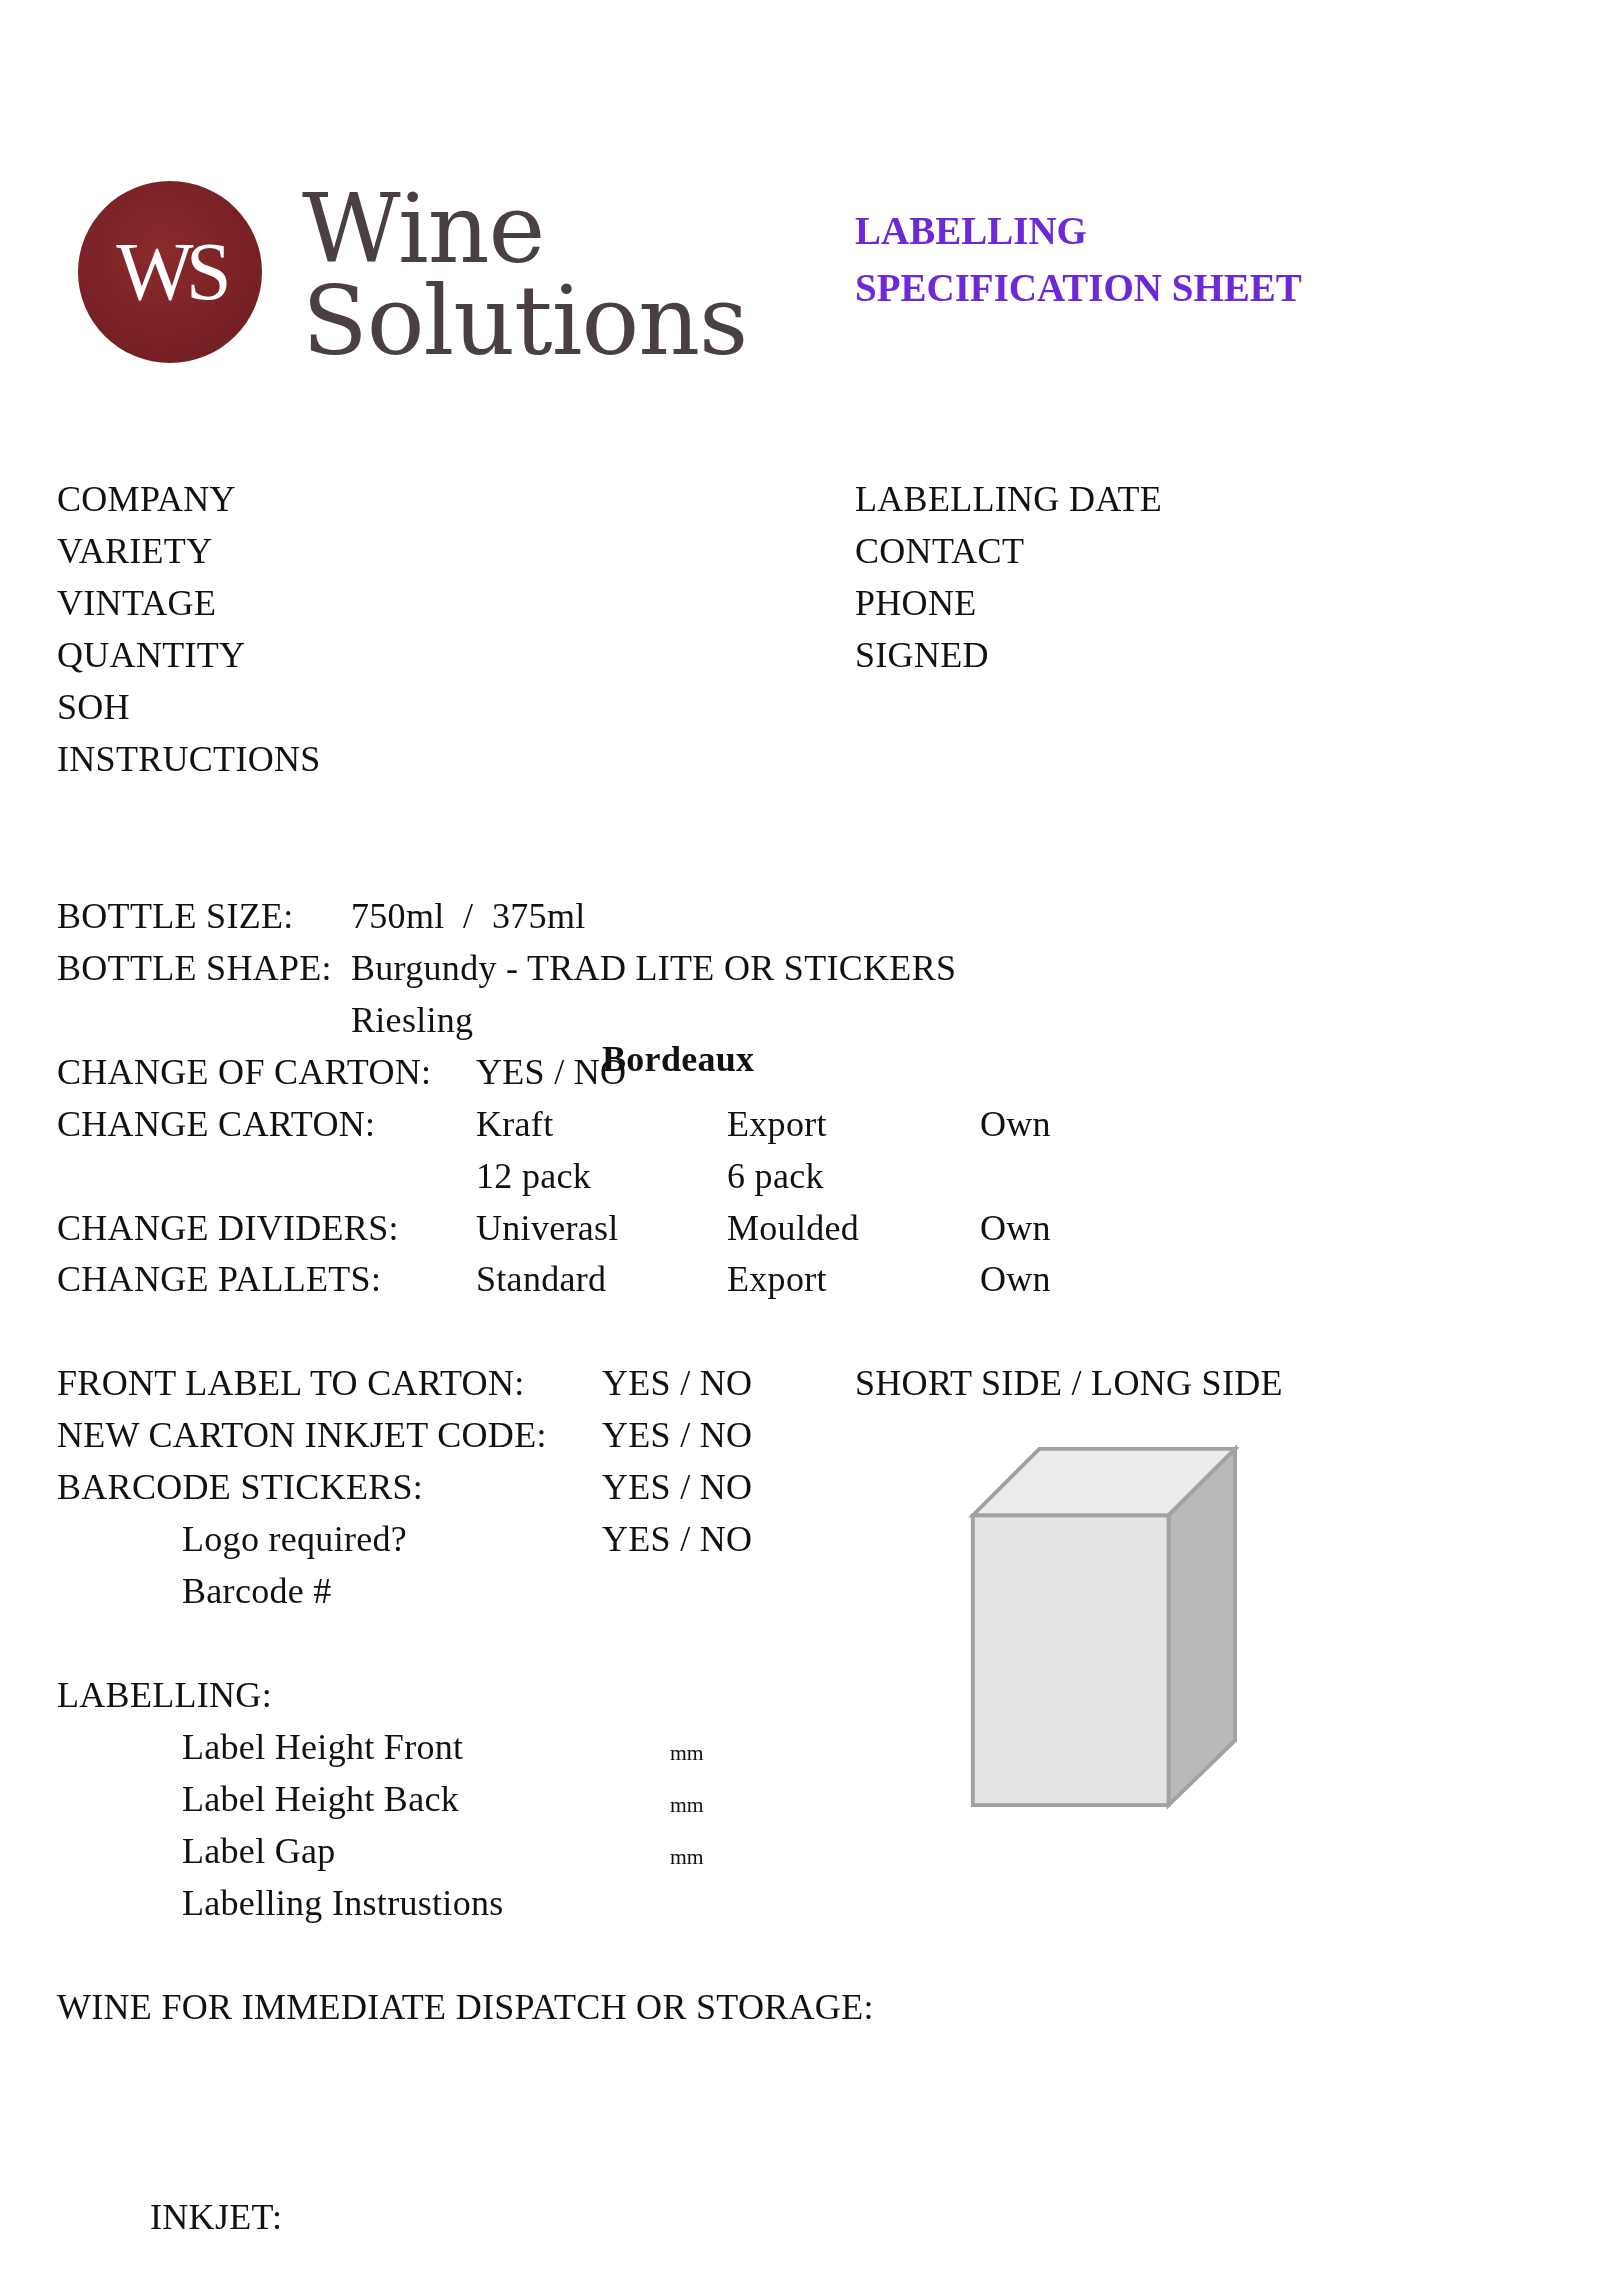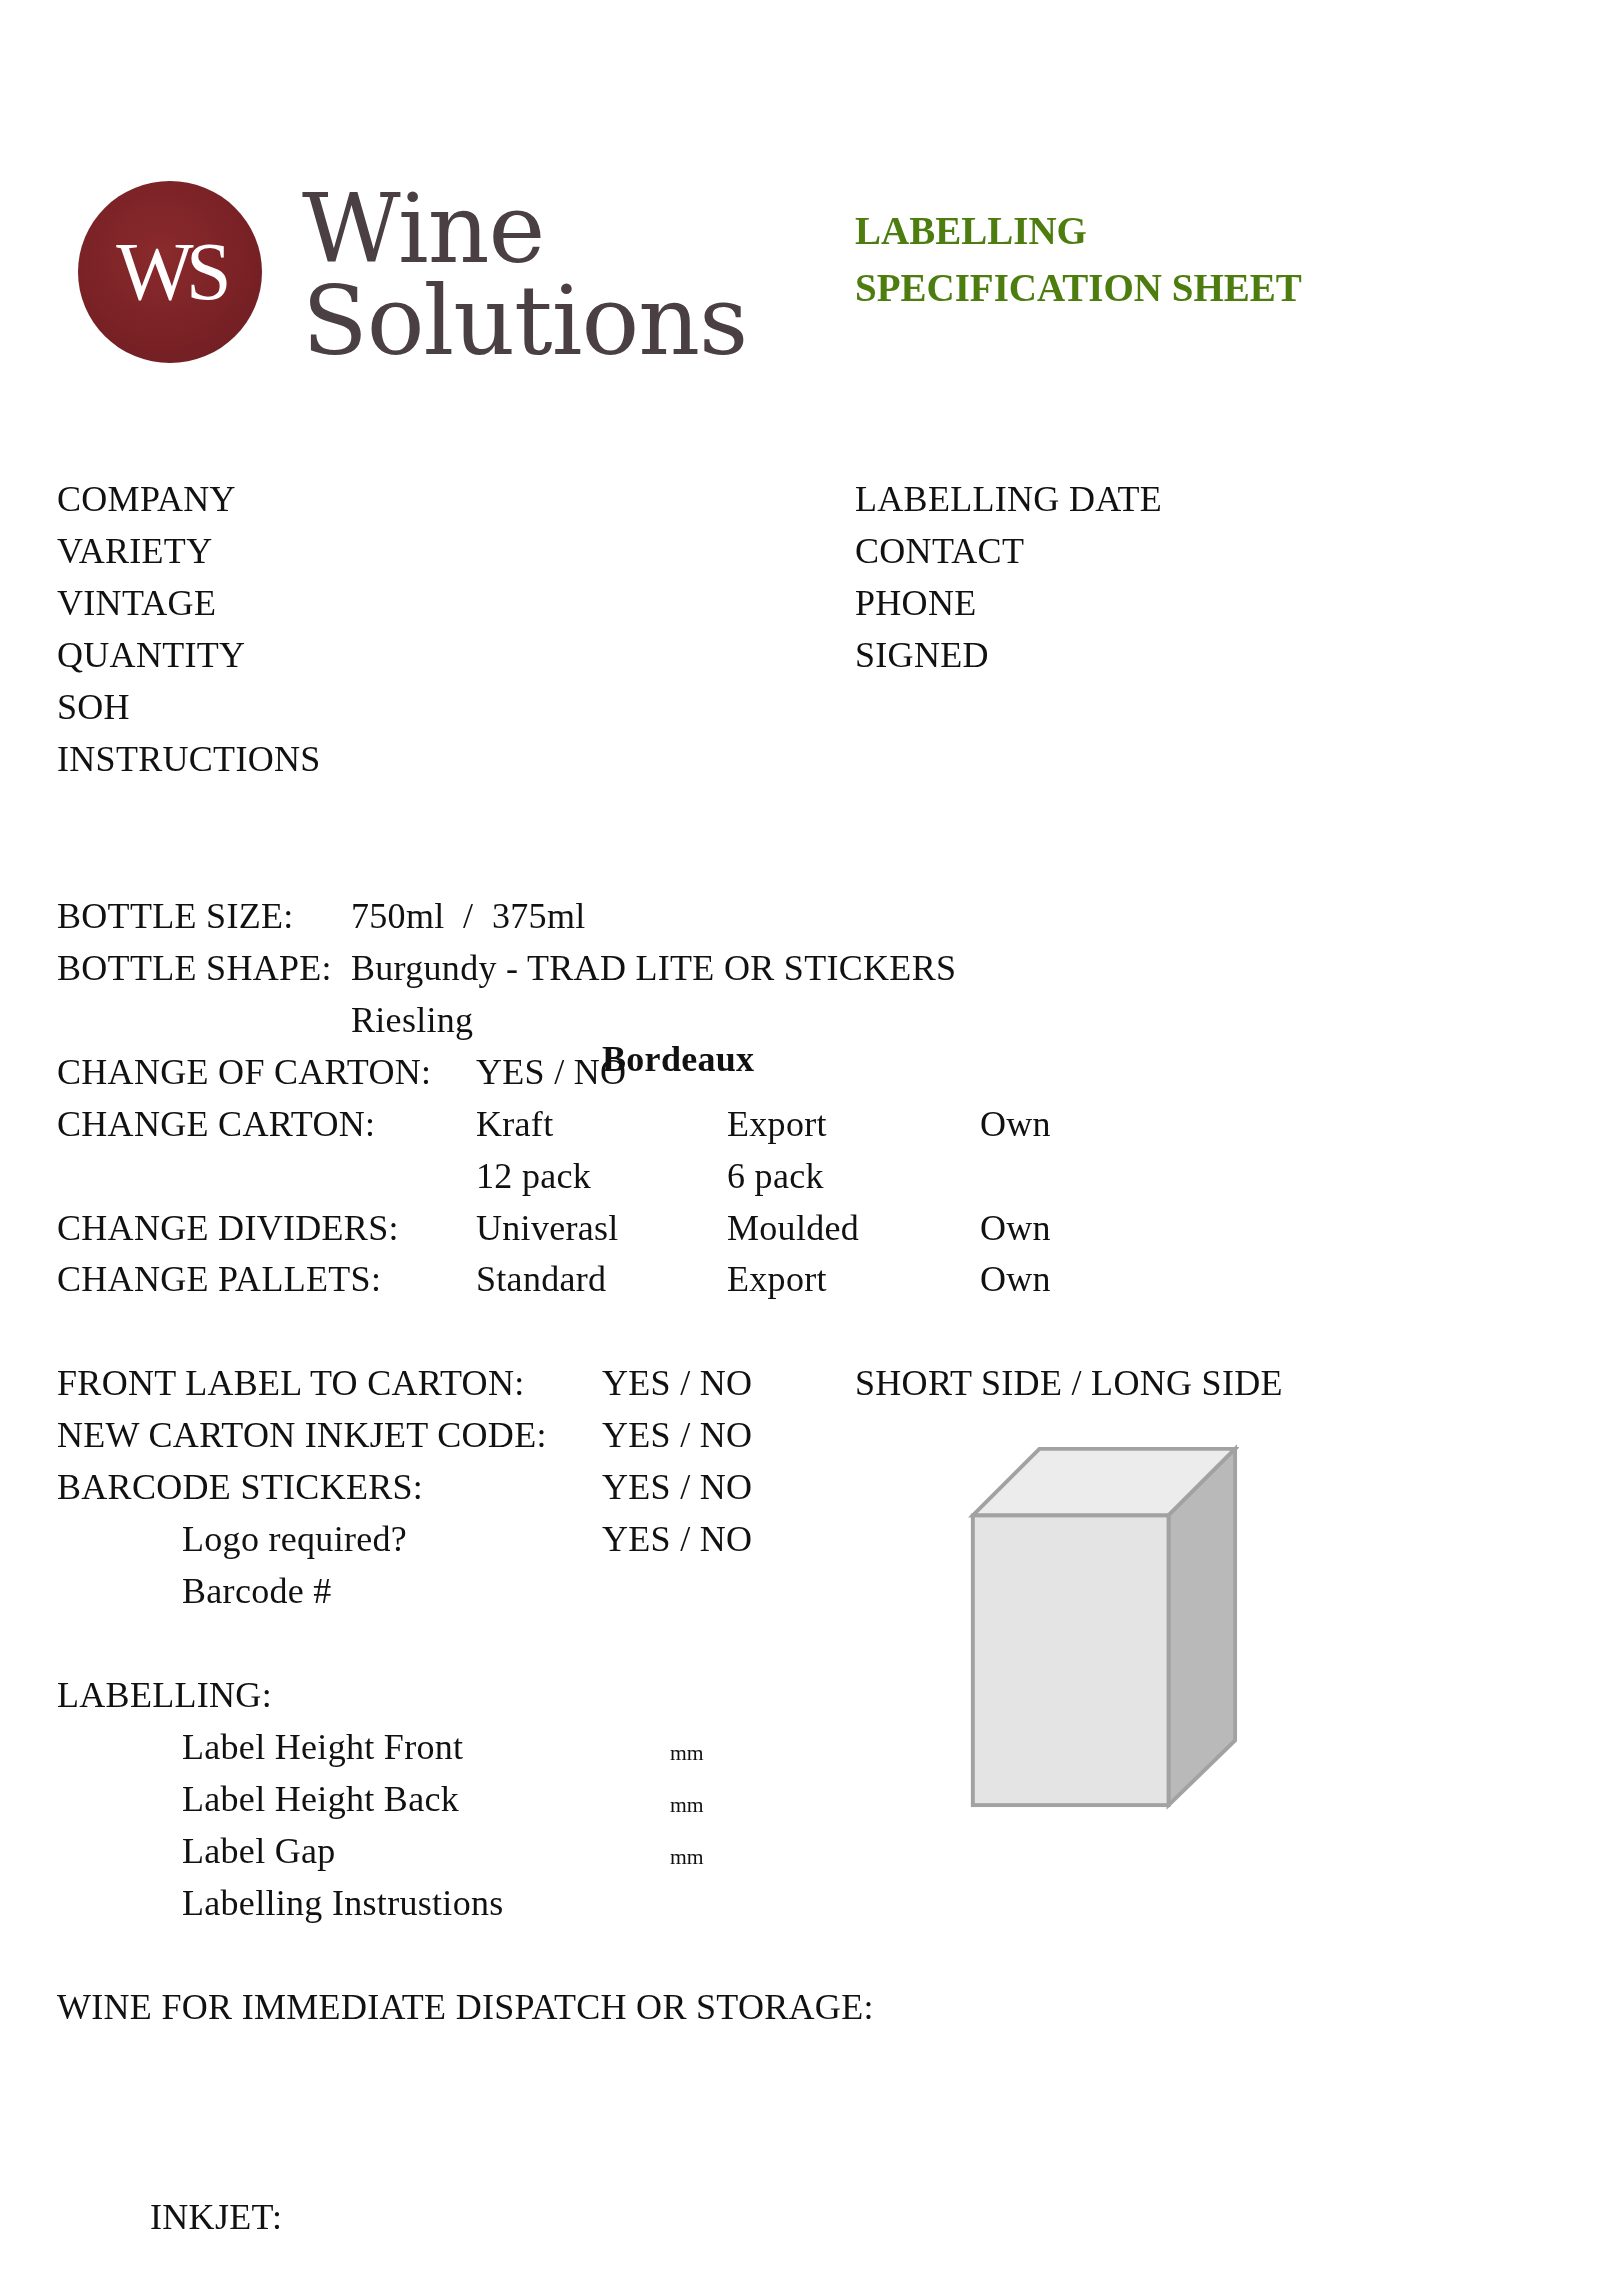--- a/index.html
+++ b/index.html
@@ -1,20 +1,20 @@
 <!DOCTYPE html>
 <html><head>
 <meta charset="utf-8">
 <style>
   html, body { margin:0; padding:0; background:#ffffff; }
   body { width:1620px; height:2293px; position:relative; overflow:hidden;
          font-family:"Liberation Serif","DejaVu Serif",serif; color:#111; }
   .abs { position:absolute; white-space:nowrap; }
   .t { font-size:36px; line-height:39px; letter-spacing:0.3px; }
-  .title { font-size:39px; font-weight:bold; line-height:45px; color:#4d7c0f; }
+  .title { font-size:39px; font-weight:bold; line-height:45px; color:#6d28d9; }
   .small { font-size:21.6px; line-height:25.5px; }
   .logo-text { font-family:"DejaVu Serif","Liberation Serif",serif; color:#4a4044; font-size:96px; line-height:90px; letter-spacing:-1px; }
   .logo-circle { position:absolute; left:78px; top:181px; width:184px; height:182px; border-radius:50%;
                  background:radial-gradient(circle at 45% 40%, #8a2a2c 0%, #7a2226 55%, #6a1c22 100%); }
   .logo-mono { position:absolute; left:0; top:0; width:184px; height:182px; display:flex; align-items:center; justify-content:center;
                color:#ffffff; font-size:82px; letter-spacing:-7.8px; font-family:"Liberation Serif",serif; }
   .field { cursor:text; }
 </style>
 </head>
 <body>

